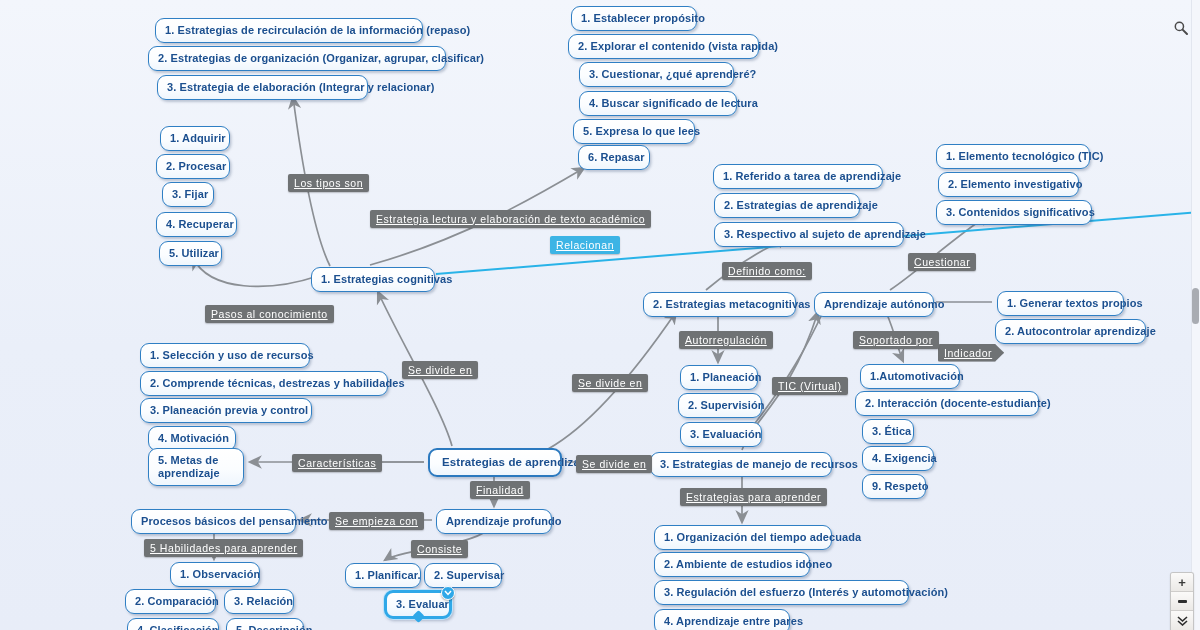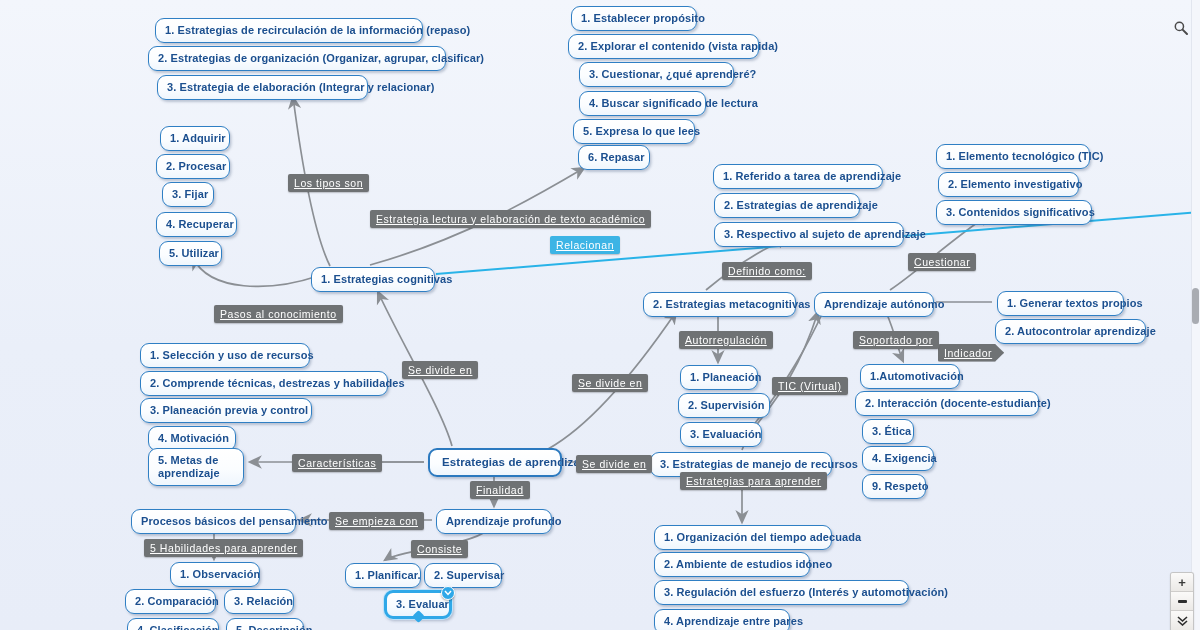--- a/index.html
+++ b/index.html
@@ -206,41 +206,41 @@
       <div class="node" style="left: 148px; top: 46px; width: 298px;"><span>2. Estrategias de organización (Organizar, agrupar, clasificar)</span></div>
       <div class="node" style="left: 157px; top: 75px; width: 211px;"><span>3. Estrategia de elaboración (Integrar y relacionar)</span></div>
       <div class="node" style="left: 160px; top: 126px; width: 70px;"><span>1. Adquirir</span></div>
       <div class="node" style="left: 156px; top: 154px; width: 74px;"><span>2. Procesar</span></div>
       <div class="node" style="left: 162px; top: 182px; width: 52px;"><span>3. Fijar</span></div>
       <div class="node" style="left: 156px; top: 212px; width: 81px;"><span>4. Recuperar</span></div>
       <div class="node" style="left: 159px; top: 241px; width: 63px;"><span>5. Utilizar</span></div>
       <div class="node" style="left: 571px; top: 6px; width: 126px;"><span>1. Establecer propósito</span></div>
       <div class="node" style="left: 568px; top: 34px; width: 191px;"><span>2. Explorar el contenido (vista rapida)</span></div>
       <div class="node" style="left: 579px; top: 62px; width: 155px;"><span>3. Cuestionar, ¿qué aprenderé?</span></div>
-      <div class="node" style="left: 579px; top: 91px; width: 127px;"><span>4. Buscar significado de lectura</span></div>
+      <div class="node" style="left: 579px; top: 91px; width: 158px;"><span>4. Buscar significado de lectura</span></div>
       <div class="node" style="left: 573px; top: 119px; width: 122px;"><span>5. Expresa lo que lees</span></div>
       <div class="node" style="left: 578px; top: 145px; width: 72px;"><span>6. Repasar</span></div>
       <div class="node" style="left: 713px; top: 164px; width: 170px;"><span>1. Referido a tarea de aprendizaje</span></div>
       <div class="node" style="left: 714px; top: 193px; width: 146px;"><span>2. Estrategias de aprendizaje</span></div>
       <div class="node" style="left: 714px; top: 222px; width: 190px;"><span>3. Respectivo al sujeto de aprendizaje</span></div>
       <div class="node" style="left: 936px; top: 144px; width: 154px;"><span>1. Elemento tecnológico (TIC)</span></div>
       <div class="node" style="left: 938px; top: 172px; width: 141px;"><span>2. Elemento investigativo</span></div>
       <div class="node" style="left: 936px; top: 200px; width: 156px;"><span>3. Contenidos significativos</span></div>
       <div class="node" style="left: 311px; top: 267px; width: 124px;"><span>1. Estrategias cognitivas</span></div>
       <div class="node" style="left: 643px; top: 292px; width: 153px;"><span>2. Estrategias metacognitivas</span></div>
       <div class="node" style="left: 814px; top: 292px; width: 120px;"><span>Aprendizaje autónomo</span></div>
       <div class="node" style="left: 997px; top: 291px; width: 127px;"><span>1. Generar textos propios</span></div>
       <div class="node" style="left: 995px; top: 319px; width: 151px;"><span>2. Autocontrolar aprendizaje</span></div>
       <div class="node" style="left: 140px; top: 343px; width: 170px;"><span>1. Selección y uso de recursos</span></div>
       <div class="node" style="left: 140px; top: 371px; width: 248px;"><span>2. Comprende técnicas, destrezas y habilidades</span></div>
       <div class="node" style="left: 140px; top: 398px; width: 172px;"><span>3. Planeación previa y control</span></div>
       <div class="node" style="left: 148px; top: 426px; width: 88px;"><span>4. Motivación</span></div>
       <div class="node wrap" style="left: 148px; top: 448px; width: 96px;"><span>5. Metas de aprendizaje</span></div>
       <div class="node" style="left: 680px; top: 365px; width: 78px;"><span>1. Planeación</span></div>
-      <div class="node" style="left: 678px; top: 393px; width: 92px;"><span>2. Supervisión</span></div>
+      <div class="node" style="left: 678px; top: 393px; width: 84px;"><span>2. Supervisión</span></div>
       <div class="node" style="left: 680px; top: 422px; width: 82px;"><span>3. Evaluación</span></div>
       <div class="node" style="left: 860px; top: 364px; width: 100px;"><span>1.Automotivación</span></div>
       <div class="node" style="left: 855px; top: 391px; width: 184px;"><span>2. Interacción (docente-estudiante)</span></div>
       <div class="node" style="left: 862px; top: 419px; width: 52px;"><span>3. Ética</span></div>
       <div class="node" style="left: 862px; top: 446px; width: 72px;"><span>4. Exigencia</span></div>
       <div class="node" style="left: 862px; top: 474px; width: 64px;"><span>9. Respeto</span></div>
       <div class="node root" style="left: 428px; top: 448px; width: 134px;"><span>Estrategias de aprendizaje</span></div>
       <div class="node" style="left: 650px; top: 452px; width: 182px;"><span>3. Estrategias de manejo de recursos</span></div>
       <div class="node" style="left: 436px; top: 509px; width: 116px;"><span>Aprendizaje profundo</span></div>
       <div class="node" style="left: 131px; top: 509px; width: 165px;"><span>Procesos básicos del pensamiento</span></div>
@@ -258,33 +258,33 @@
         </div><div class="sel-nub"></div></div>
       <div class="node" style="left: 654px; top: 525px; width: 178px;"><span>1. Organización del tiempo adecuada</span></div>
       <div class="node" style="left: 654px; top: 552px; width: 156px;"><span>2. Ambiente de estudios idóneo</span></div>
       <div class="node" style="left: 654px; top: 580px; width: 255px;"><span>3. Regulación del esfuerzo (Interés y automotivación)</span></div>
       <div class="node" style="left: 654px; top: 609px; width: 136px;"><span>4. Aprendizaje entre pares</span></div>
     </div>
   <div id="rels-layer">
       <div class="rel" style="left: 288px; top: 174px;"><span>Los tipos son</span></div>
       <div class="rel" style="left: 370px; top: 210px;"><span>Estrategia lectura y elaboración de texto académico</span></div>
       <div class="rel cyan" style="left: 550px; top: 236px;"><span>Relacionan</span></div>
-      <div class="rel" style="left: 205px; top: 305px; margin-left: 9px;"><span>Pasos al conocimiento</span></div>
+      <div class="rel" style="left: 205px; top: 305px;"><span>Pasos al conocimiento</span></div>
       <div class="rel" style="left: 722px; top: 262px;"><span>Definido como:</span></div>
       <div class="rel" style="left: 908px; top: 253px;"><span>Cuestionar</span></div>
       <div class="rel arrowtag" style="left: 938px; top: 296px;"><span>Indicador</span></div>
       <div class="rel" style="left: 679px; top: 331px;"><span>Autorregulación</span></div>
       <div class="rel" style="left: 853px; top: 331px;"><span>Soportado por</span></div>
       <div class="rel" style="left: 402px; top: 361px;"><span>Se divide en</span></div>
       <div class="rel" style="left: 572px; top: 374px;"><span>Se divide en</span></div>
       <div class="rel" style="left: 772px; top: 377px;"><span>TIC (Virtual)</span></div>
       <div class="rel" style="left: 292px; top: 454px;"><span>Características</span></div>
       <div class="rel" style="left: 576px; top: 455px;"><span>Se divide en</span></div>
       <div class="rel" style="left: 470px; top: 481px;"><span>Finalidad</span></div>
-      <div class="rel" style="left: 680px; top: 472px;"><span>Estrategias para aprender</span></div>
+      <div class="rel" style="left: 680px; top: 488px;"><span>Estrategias para aprender</span></div>
       <div class="rel" style="left: 329px; top: 512px;"><span>Se empieza con</span></div>
       <div class="rel" style="left: 411px; top: 540px;"><span>Consiste</span></div>
       <div class="rel" style="left: 144px; top: 539px;"><span>5 Habilidades para aprender</span></div>
     </div>
 
   <div id="search-btn">
     <svg width="16" height="16" viewBox="0 0 16 16">
       <circle cx="6.4" cy="6.4" r="4.1" fill="none" stroke="#4a4a4a" stroke-width="1.5"></circle>
       <line x1="9.6" y1="9.6" x2="14" y2="14" stroke="#4a4a4a" stroke-width="2" stroke-linecap="round"></line>
     </svg>

